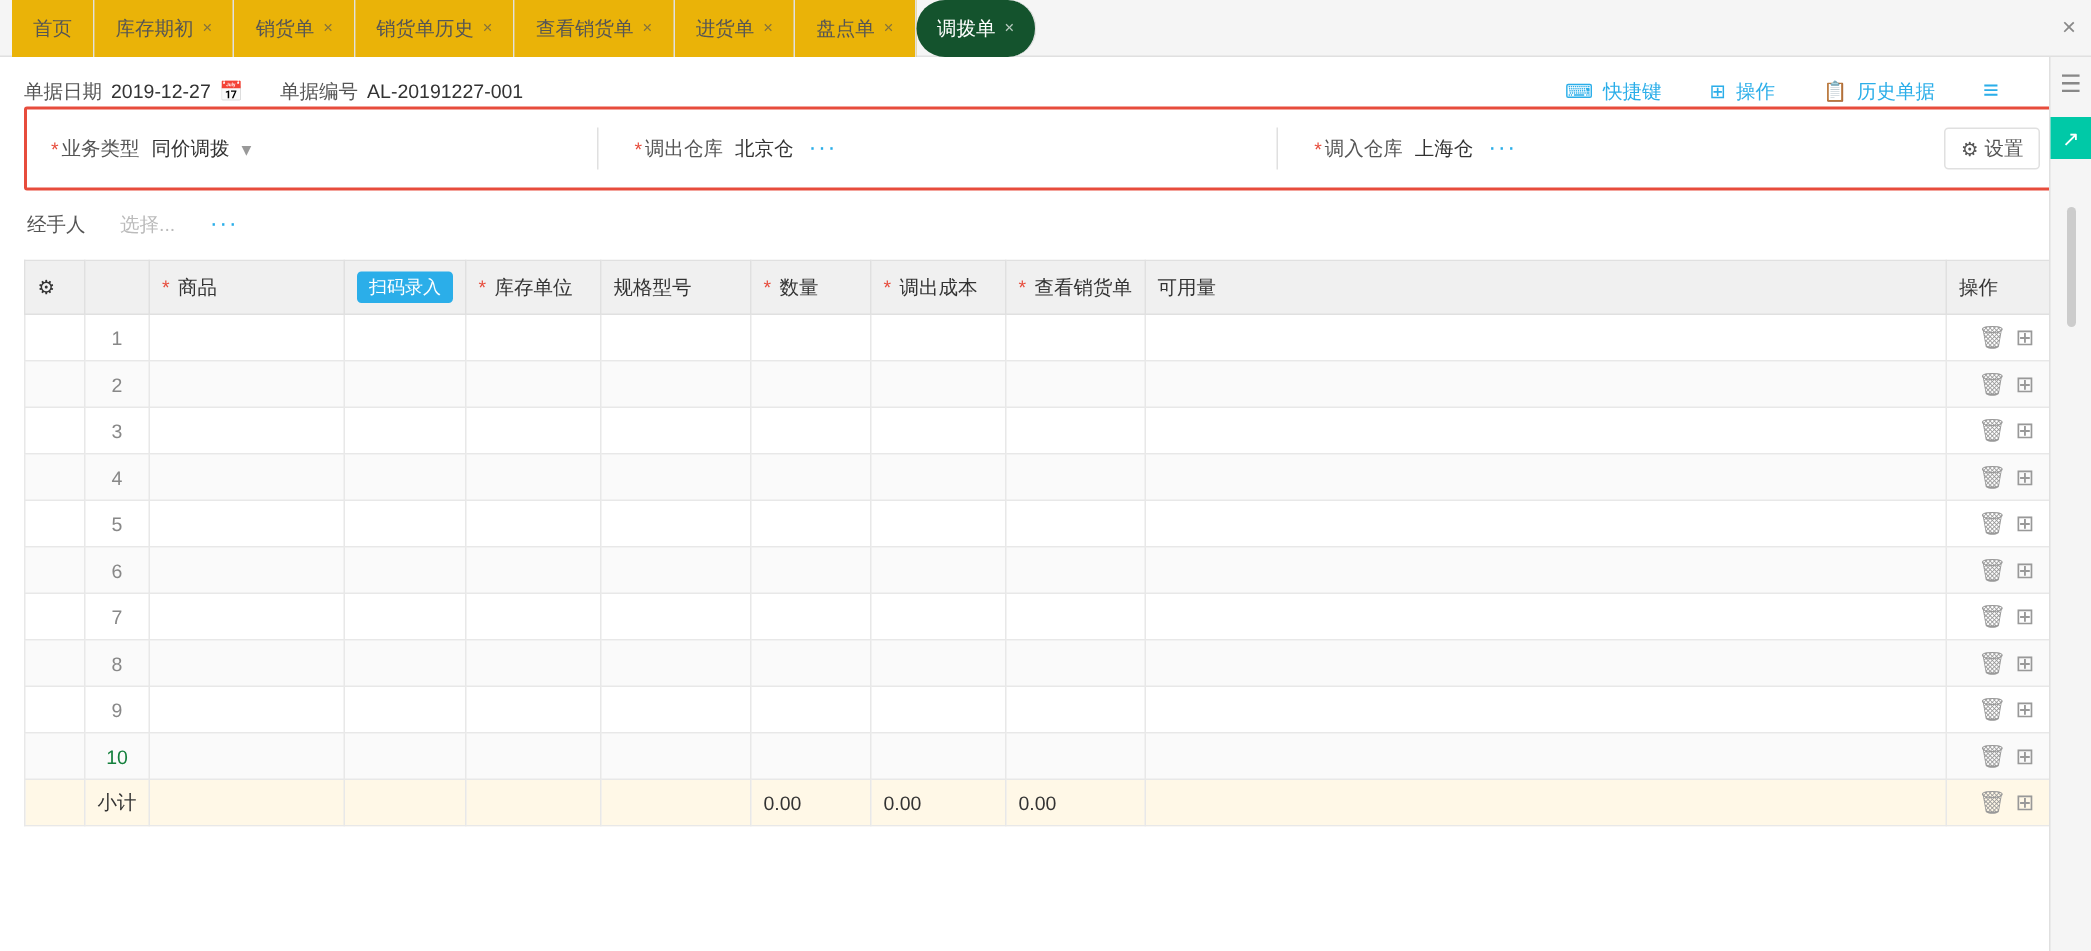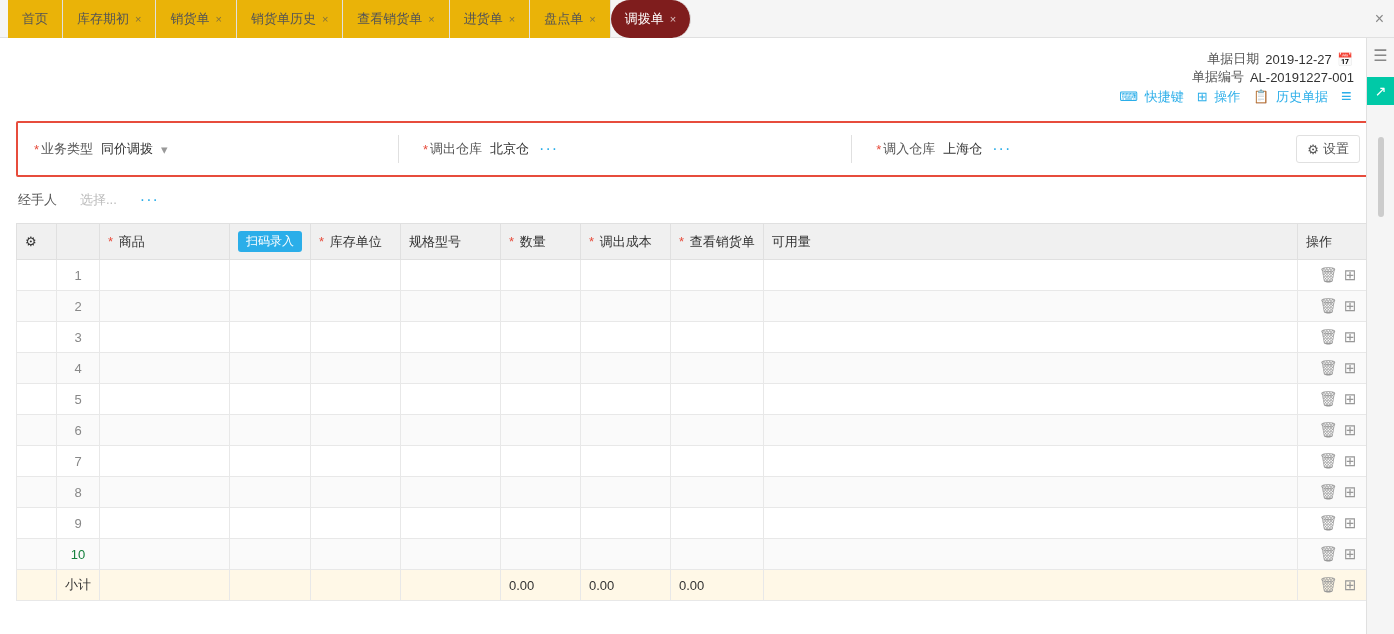--- a/index.html
+++ b/index.html
@@ -19,21 +19,21 @@
       padding: 0 14px;
       height: 38px;
       cursor: pointer;
       color: #555;
       border-right: 1px solid #e0e0e0;
       white-space: nowrap;
       font-size: 13px;
       background: #eab308;
     }
     .tab-item.active {
-      background: #7f1d1d;
+      background: #14532d;
       color: #fff;
       border-radius: 19px;
     }
     .tab-item .tab-close {
       margin-left: 6px;
       font-size: 11px;
       color: inherit;
       opacity: 0.7;
       cursor: pointer;
     }
@@ -44,33 +44,31 @@
     }
 
     
     .main-content {
       padding: 12px 16px;
       background: #fff;
     }
 
     
     .header-row {
-      display: flex; align-items: flex-end;
-      margin-bottom: 14px;
-      flex-direction: column;
+      display: flex; align-items: center;
     }
     .header-field {
       display: flex; align-items: center; margin-right: 24px;
     }
     .header-label { color: #555; margin-right: 6px; font-size: 13px; }
     .header-value { color: #333; font-size: 13px; font-weight: 500; }
     .calendar-icon { margin-left: 6px; color: #888; cursor: pointer; }
     .toolbar-right {
       margin-left: auto;
-      display: flex; align-items: center; gap: 13px; color: #2baee9; font-size: 13px; cursor: pointer;
+      display: flex; align-items: center; gap: 32px; color: #2baee9; font-size: 13px; cursor: pointer;
     }
 
     
     .form-section {
       border: 2px solid #e74c3c;
       padding: 12px 16px;
       margin-bottom: 14px;
       display: flex; align-items: center; gap: 0;
       border-radius: 2px;
     }

